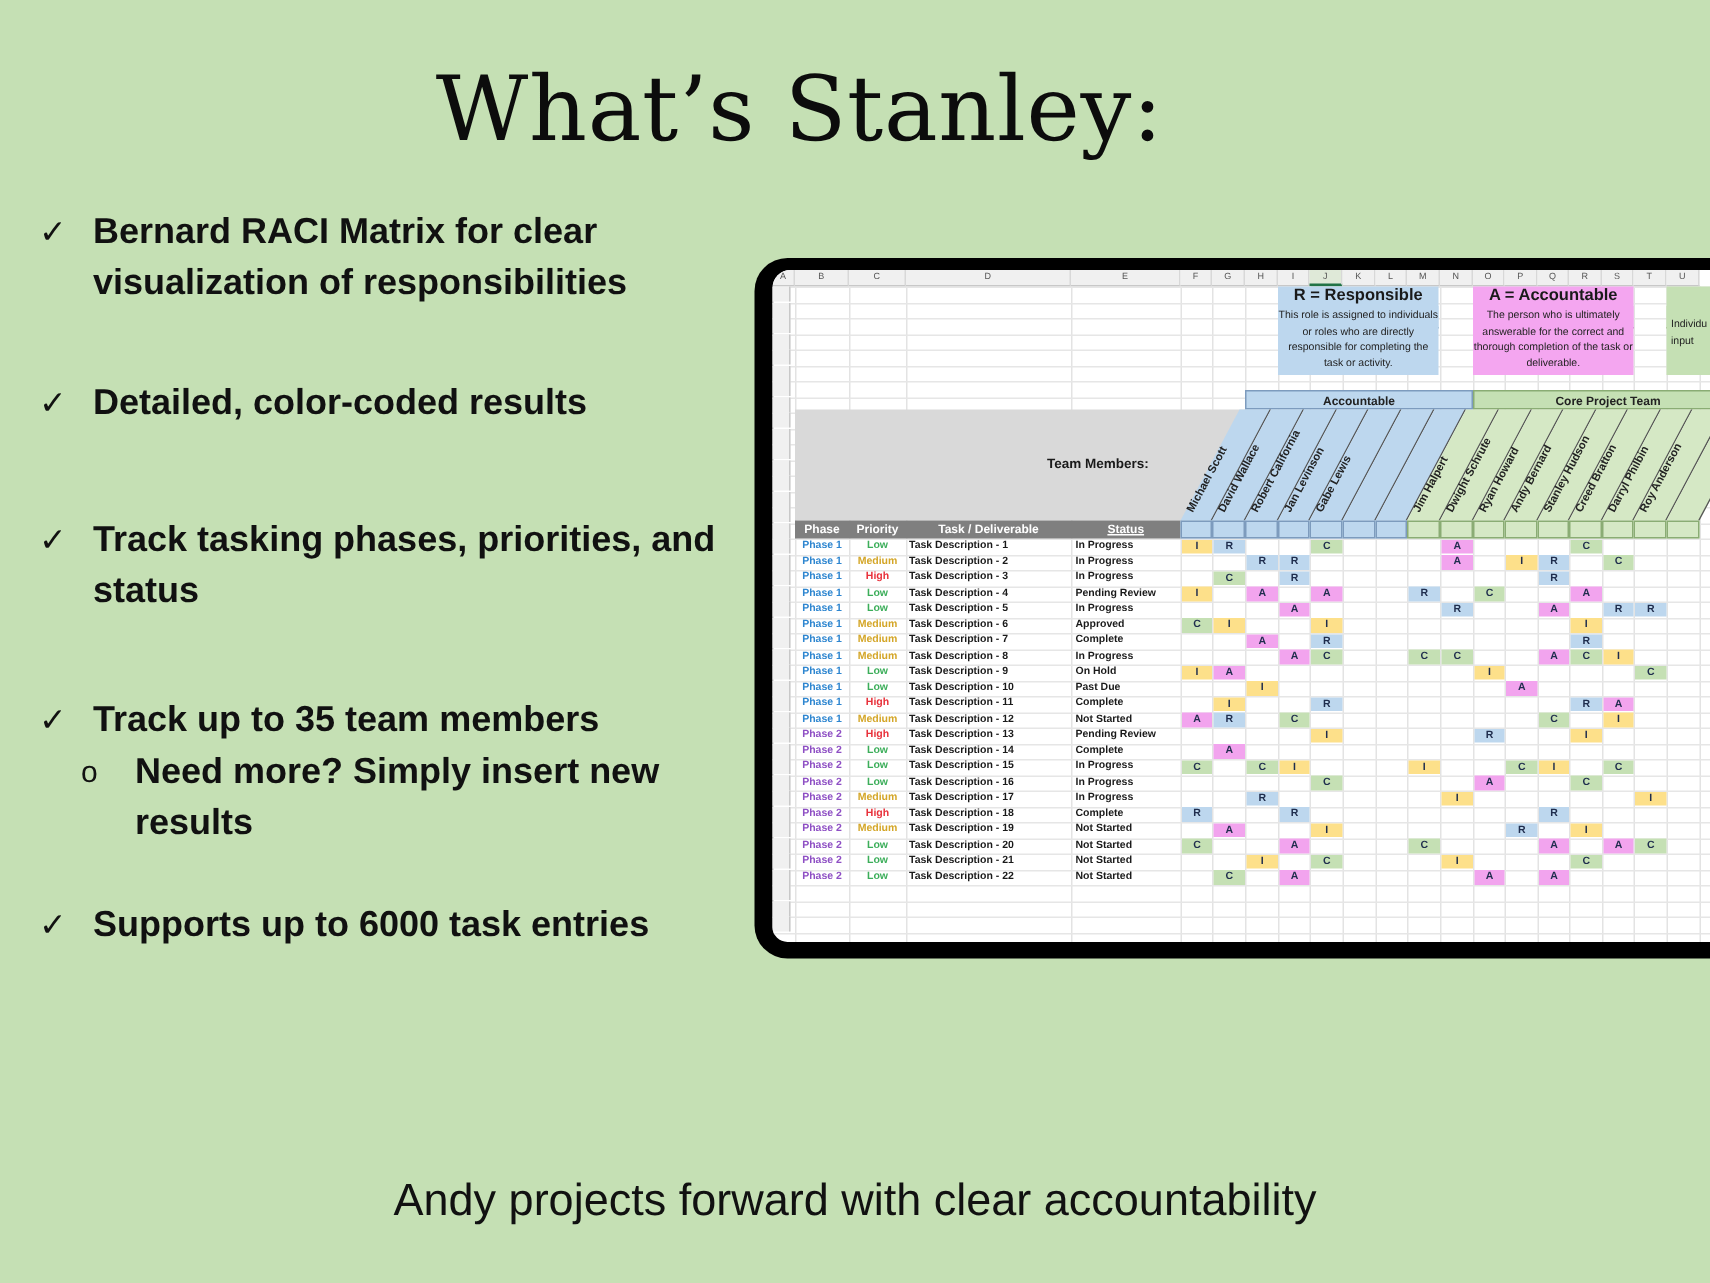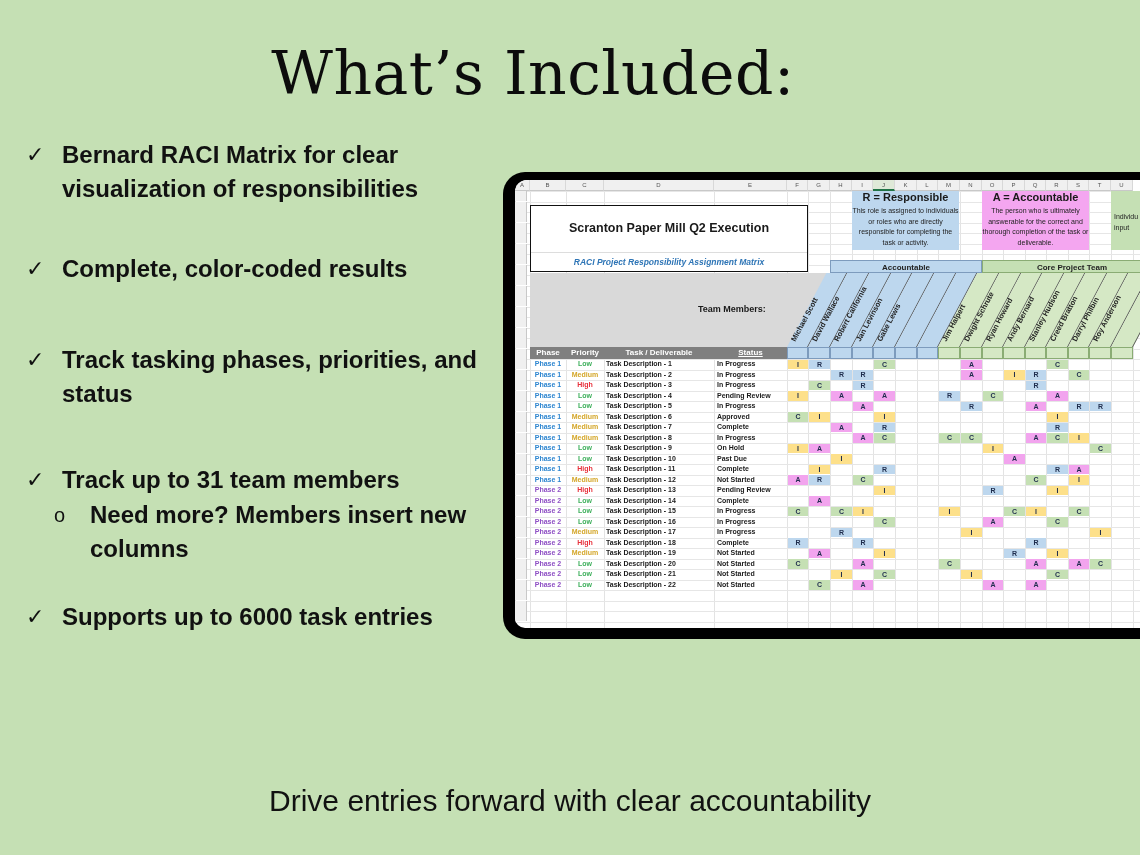--- a/index.html
+++ b/index.html
@@ -44,42 +44,42 @@
   .cell { position: absolute; top: 0; height: 10.5px; font-size: 7px; line-height: 10.5px; font-weight: bold; }
   .phase { left: 15px; width: 36px; text-align: center; }
   .prio { left: 51px; width: 38px; text-align: center; }
   .task { left: 91px; width: 108px; color: #1a1a1a; }
   .status { left: 202px; width: 70px; color: #1a1a1a; }
   .raci { position: absolute; top: 0.5px; width: 20px; height: 9.5px; font-size: 7px; font-weight: bold; line-height: 9.5px; text-align: center; color: #1f2d4d; }
 </style>
 </head>
 <body>
 
-<div class="title">What’s Included:</div>
+<div class="title">What’s Stanley:</div>
 
 <div class="bullets">
   <div class="bullet" style="top:0px">
     <span class="mark">✓</span>
     <span class="txt">Bernard RACI Matrix for clear visualization of responsibilities</span>
   </div>
   <div class="bullet" style="top:114px">
     <span class="mark">✓</span>
-    <span class="txt">Complete, color-coded results</span>
+    <span class="txt">Detailed, color-coded results</span>
   </div>
   <div class="bullet" style="top:205px">
     <span class="mark">✓</span>
     <span class="txt">Track tasking phases, priorities, and status</span>
   </div>
   <div class="bullet" style="top:325px">
     <span class="mark">✓</span>
-    <span class="txt">Track up to 31 team members</span>
+    <span class="txt">Track up to 35 team members</span>
   </div>
   <div class="sub" style="top:360px; width:440px">
     <span class="mark">o</span>
-    <span class="txt" style="width:400px">Need more? Members insert new columns</span>
+    <span class="txt" style="width:400px">Need more? Simply insert new results</span>
   </div>
   <div class="bullet" style="top:462px">
     <span class="mark">✓</span>
     <span class="txt">Supports up to 6000 task entries</span>
   </div>
 </div>
 
 <div class="frame"></div>
 <div class="sheet" id="sheet">
 
@@ -163,25 +163,20 @@
       <div class="gridline-h" style="top:357.5px;"></div>
       <div class="gridline-h" style="top:368px;"></div>
       <div class="gridline-h" style="top:378.5px;"></div>
       <div class="gridline-h" style="top:389px;"></div>
       <div class="gridline-h" style="top:399.5px;"></div>
       <div class="gridline-h" style="top:410px;"></div>
       <div class="gridline-h" style="top:420.5px;"></div>
       <div class="gridline-h" style="top:431px;"></div>
       <div class="gridline-h" style="top:441.5px;"></div>
     </div>
-<div class="titlebox" style="top:25px">
-    <div class="t1">Scranton Paper Mill Q2 Execution</div>
-    <div class="divider"></div>
-    <div class="t2">RACI Project Responsibility Assignment Matrix</div>
-  </div>
     <div class="legend-hdr" style="left:337px; top:11px; width:107px; background:#bdd7ee;">R = Responsible</div>
     <div class="legend-hdr" style="left:467px; top:11px; width:107px; background:#f4a6f0; border-bottom-color:#8a4f8a;">A = Accountable</div>
     <div class="legend-hdr" style="left:596px; top:11px; width:60px; background:#c5e0b4; border-bottom-color:#6c8f55; text-align:right; padding-right:4px;">C</div>
     <div class="legend-body" style="left:337px; top:24px; width:107px; height:46px; background:#bdd7ee;">This role is assigned to individuals or roles who are directly responsible for completing the task or activity.</div>
     <div class="legend-body" style="left:467px; top:24px; width:107px; height:46px; background:#f4a6f0;">The person who is ultimately answerable for the correct and thorough completion of the task or deliverable.</div>
     <div class="legend-body" style="left:596px; top:24px; width:60px; height:46px; background:#c5e0b4; text-align:left; padding-left:3px; padding-top:8px; width:48px; word-spacing:20px;">Individu input o</div>
     <div class="group-hdr" style="left:315px; width:152px; background:#bdd7ee;">Accountable</div>
     <div class="group-hdr" style="left:467px; width:180px; background:#c5e0b4; border-color:#8aac74;">Core Project Team</div>
     <div class="gray-zone"></div>
     <div class="team-label">Team Members:</div>
@@ -495,13 +490,13 @@
     <div class="rownum" style="top: 357.5px;"></div>
     <div class="rownum" style="top: 368px;"></div>
     <div class="rownum" style="top: 378.5px;"></div>
     <div class="rownum" style="top: 389px;"></div>
     <div class="rownum" style="top: 399.5px;"></div>
     <div class="rownum" style="top: 410px;"></div>
     <div class="rownum" style="top: 420.5px;"></div>
     <div class="rownum" style="top: 431px;"></div>
   </div>
 
-<div class="tagline">Drive entries forward with clear accountability</div>
+<div class="tagline">Andy projects forward with clear accountability</div>
 
 </body></html>

